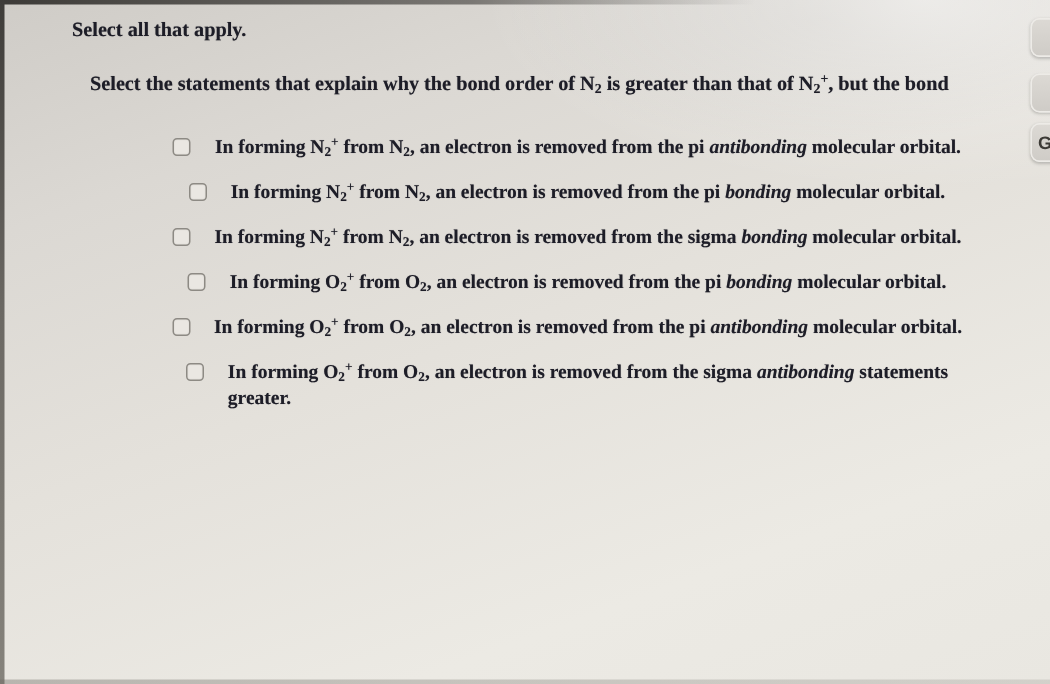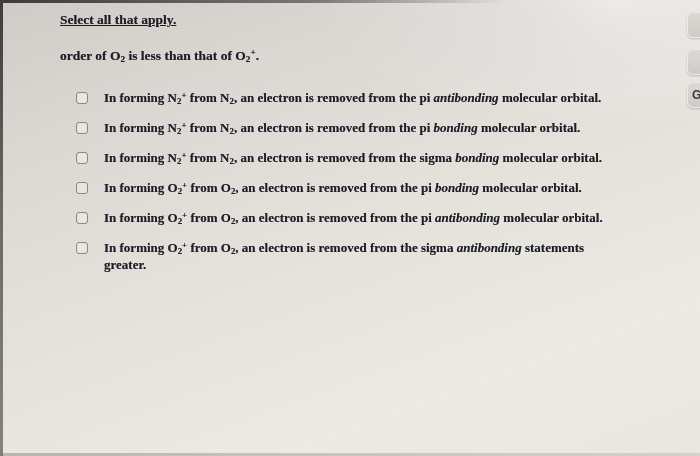--- a/index.html
+++ b/index.html
@@ -23,37 +23,36 @@
   .edge-top {
     position: absolute; left: 0; top: 0; width: 100%; height: 3px;
     background: linear-gradient(to right, rgba(45,43,40,0.9), rgba(45,43,40,0.55) 45%, rgba(45,43,40,0.0) 72%);
   }
   .edge-bottom {
     position: absolute; left: 0; bottom: 0; width: 100%; height: 3px;
     background: linear-gradient(to right, rgba(110,107,100,0.40), rgba(110,107,100,0.18));
   }
 
   .instruction {
-    position: absolute; left: 60px; top: 12px;
+    position: absolute; left: 48px; top: 12px;
     font-size: 13.5px; font-weight: 700;
     text-shadow: 0 0 0.5px rgba(29,29,39,0.55);
-    text-decoration: underline;
   }
 
   .question {
     position: absolute; left: 60px; top: 46px;
     font-size: 13.5px; font-weight: 700; line-height: 19px;
     width: 600px;
     text-shadow: 0 0 0.5px rgba(29,29,39,0.55);
   }
 
   .options { position: absolute; left: 60px; top: 90px; width: 620px; }
   .option-row {
     display: flex; align-items: flex-start;
-    margin-left: 16px; margin-bottom: 13.5px;
+    margin-left: 16px; margin-bottom: 13.5px; justify-content: center;
   }
   .checkbox {
     flex: 0 0 auto;
     width: 12px; height: 12px; margin-top: 2px; margin-right: 16px;
     border: 1.5px solid #8d8a84; border-radius: 3px;
     background: #eae7e2;
     box-shadow: inset 0 0 1px rgba(0,0,0,0.12);
     cursor: pointer;
   }
   .option-text {
@@ -83,21 +82,21 @@
 </head>
 <body>
 
 <div class="edge-top"></div>
 <div class="edge-left"></div>
 <div class="edge-bottom"></div>
 
 <div class="instruction">Select all that apply.</div>
 
 <div class="question">
-  <div><span>order of O</span><sub>2</sub><span> is less than that of O</span><sub>2</sub><sup>+</sup><span>.</span></div>
+  <div><span>Select the statements that explain why the bond order of N</span><sub>2</sub><span> is greater than that of N</span><sub>2</sub><sup>+</sup><span>, but the bond</span></div>
 </div>
 
 <div class="options">
   <div class="option-row">
     <span class="checkbox" role="checkbox" aria-checked="false"></span>
     <div class="option-text"><span>In forming N</span><sub>2</sub><sup>+</sup><span> from N</span><sub>2</sub><span>, an electron is removed from the pi </span><em>antibonding</em><span> molecular orbital.</span></div>
   </div>
   <div class="option-row">
     <span class="checkbox" role="checkbox" aria-checked="false"></span>
     <div class="option-text"><span>In forming N</span><sub>2</sub><sup>+</sup><span> from N</span><sub>2</sub><span>, an electron is removed from the pi </span><em>bonding</em><span> molecular orbital.</span></div>

